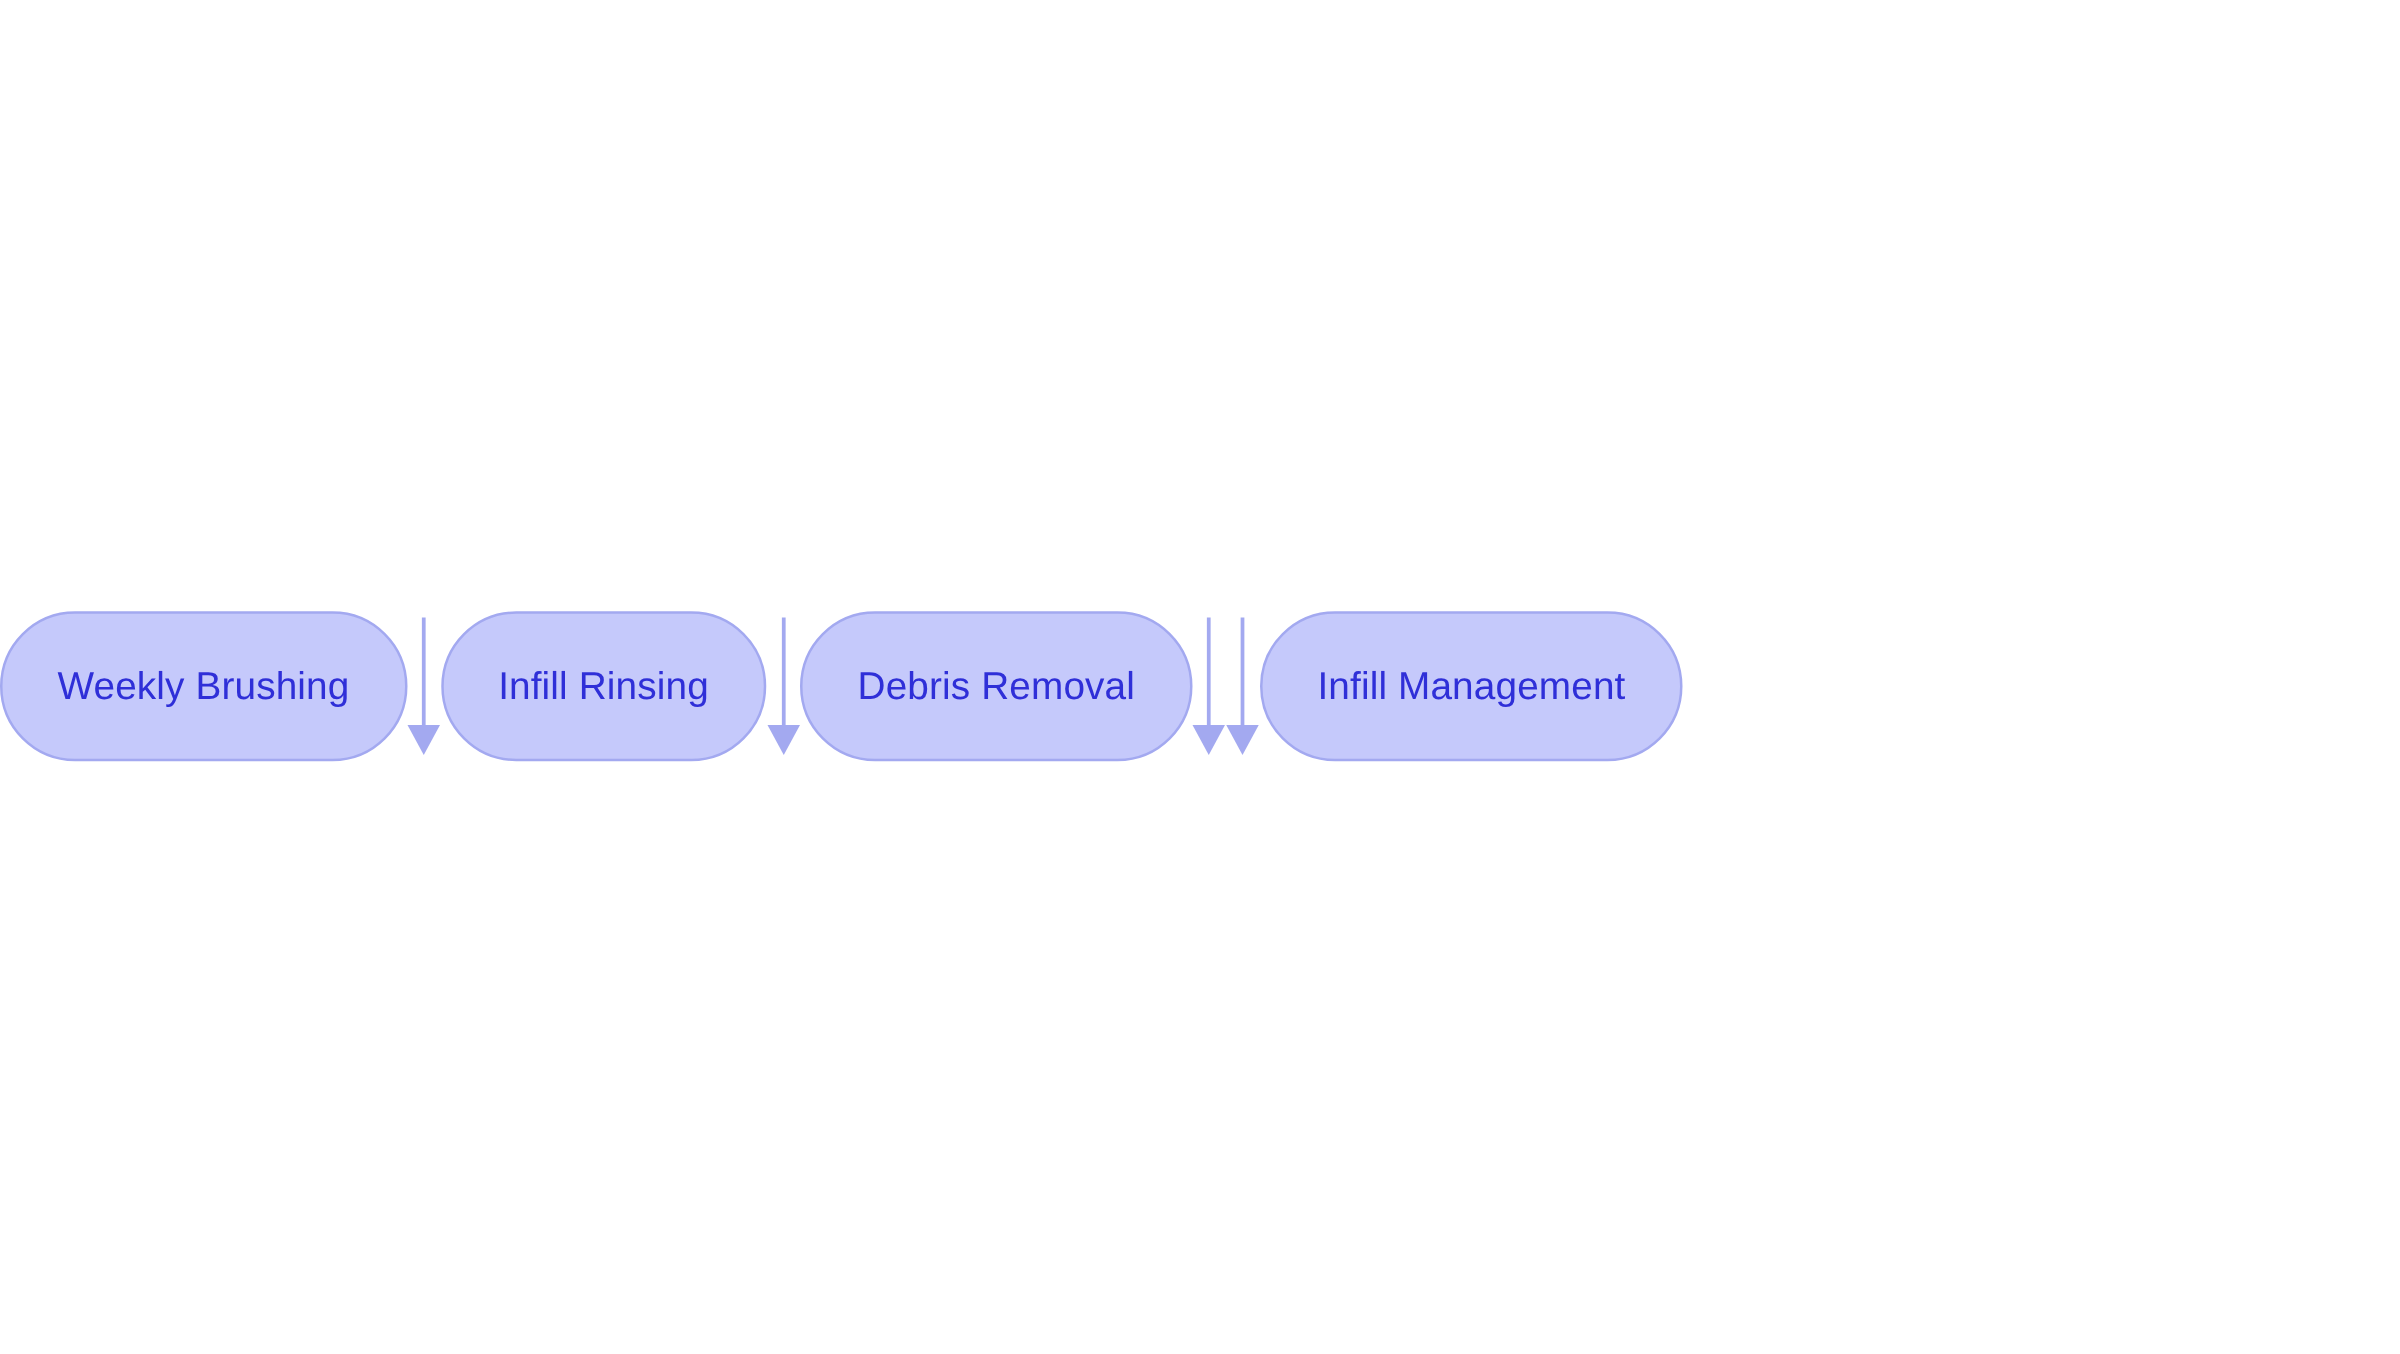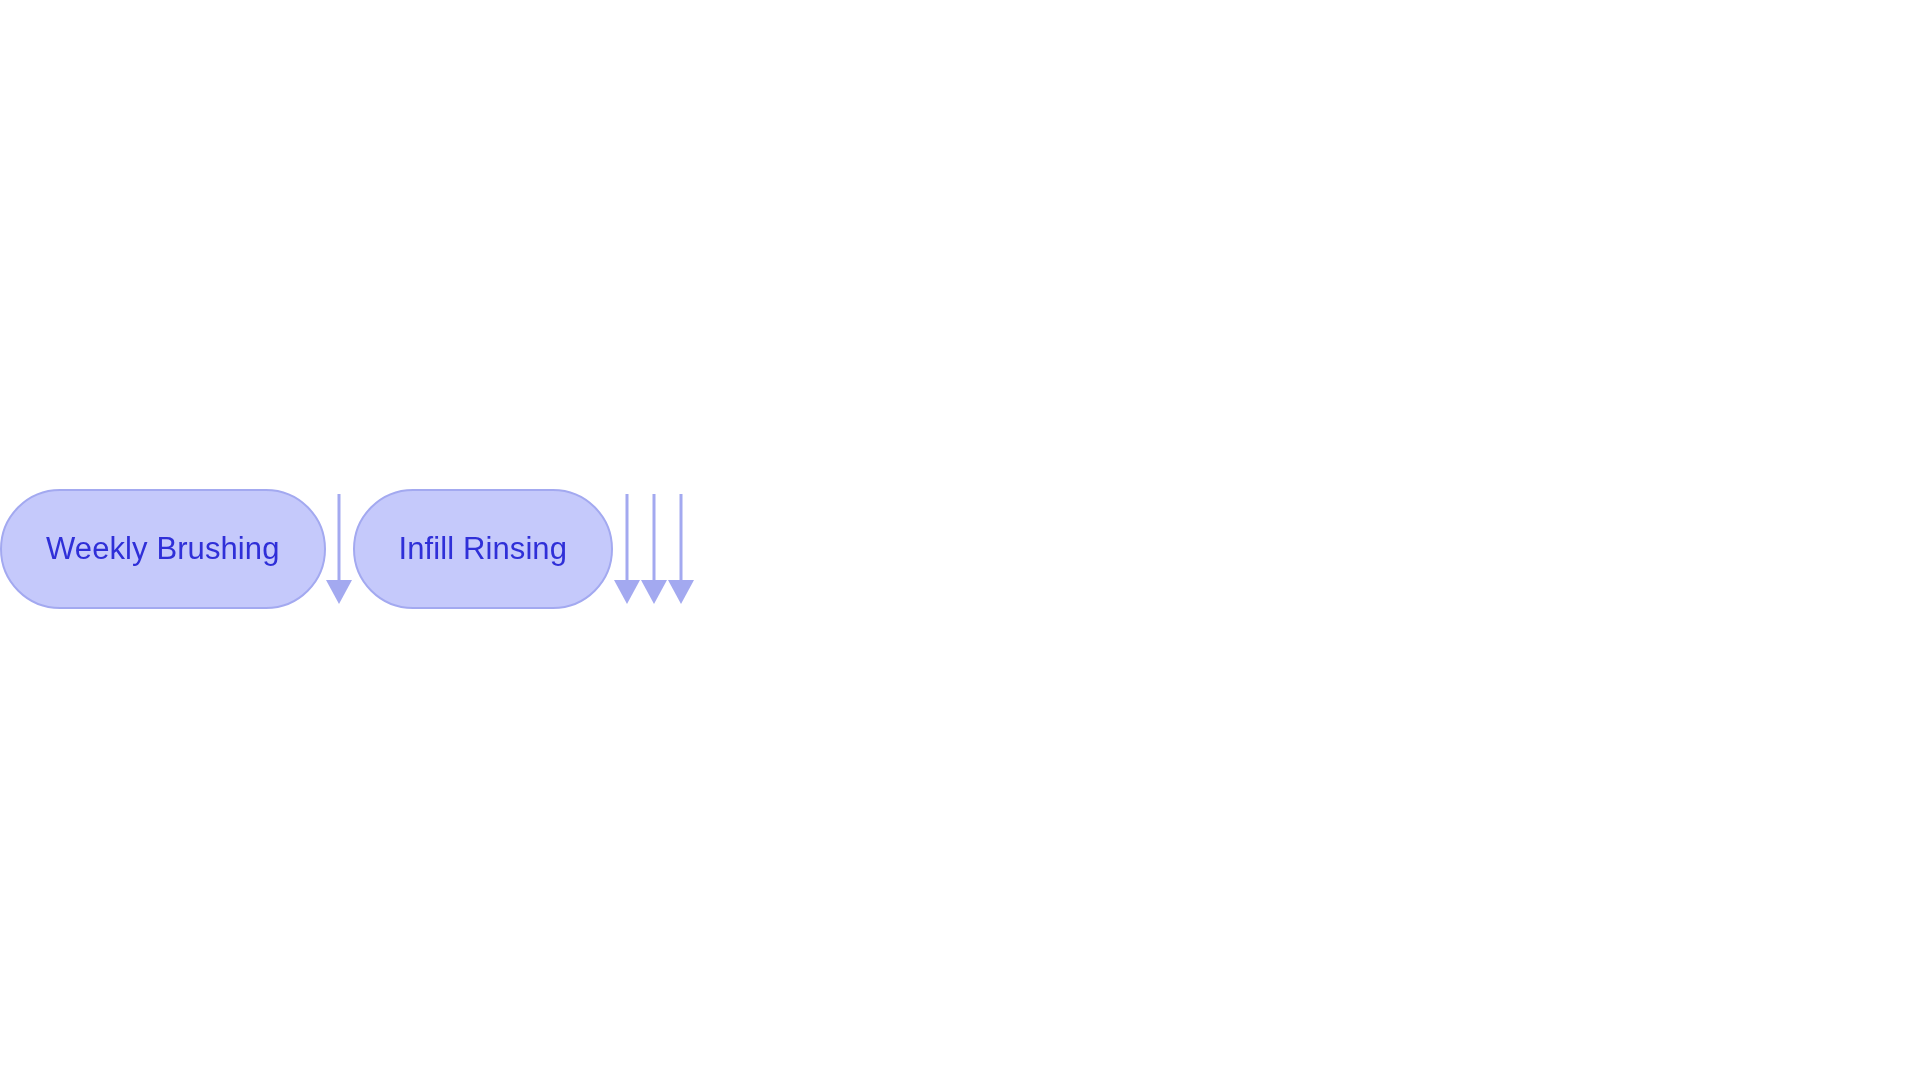--- a/index.html
+++ b/index.html
@@ -103,27 +103,33 @@
 
     <div class="flow-node">
       <span class="flow-node-label">Infill Rinsing</span>
     </div>
 
     <div class="flow-connector">
       <div class="flow-connector-line"></div>
       <div class="flow-connector-head"></div>
     </div>
 
+    <div class="flow-node">
+      <span class="flow-node-label">Debris Removal</span>
+    </div>
 
     <div class="flow-connector">
       <div class="flow-connector-line"></div>
       <div class="flow-connector-head"></div>
     </div>
 
 
     <div class="flow-connector">
       <div class="flow-connector-line"></div>
       <div class="flow-connector-head"></div>
     </div>
 
+    <div class="flow-node">
+      <span class="flow-node-label">Infill Management</span>
+    </div>
 
   </div>
 </div>
 
 </body></html>

